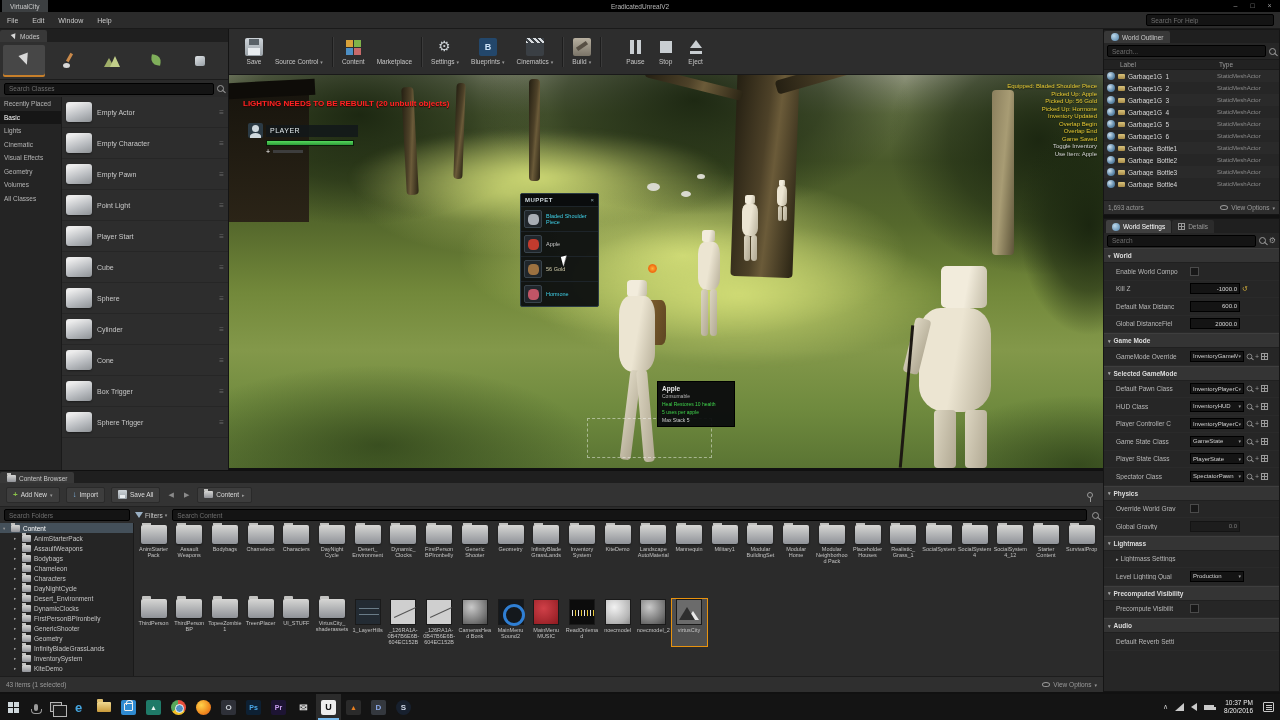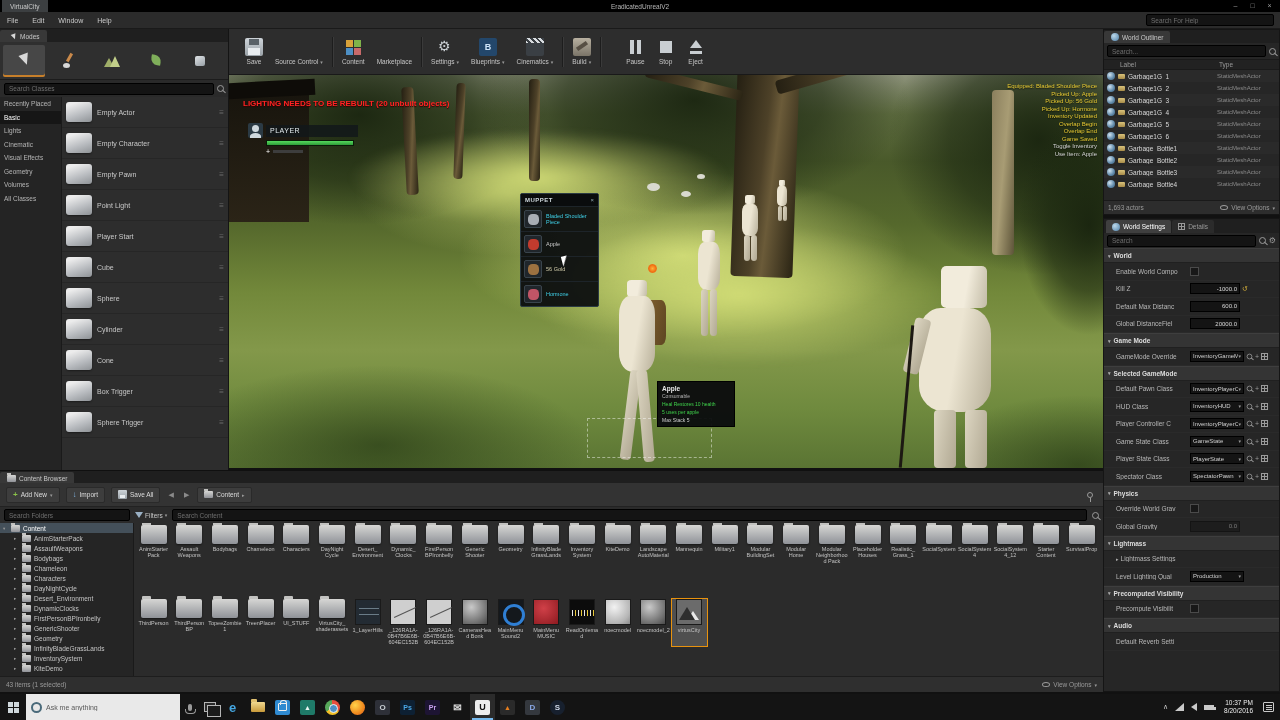--- a/index.html
+++ b/index.html
@@ -1164,24 +1164,20 @@
         <span>View Options</span>
         <span class="dd-car">▾</span>
       </span>
     </div>
   </div>
 
   <div id="taskbar">
     <div id="tk-start">
         <span class="winlogo"></span>
       </div>
-    <div id="tk-search">
-      <span class="cort"></span>
-      <input placeholder="Ask me anything" style="">
-    </div>
     <div class="tk-ico">
         <span class="mic"></span>
       </div>
     <div class="tk-ico">
         <span class="tview"></span>
       </div>
     <div id="tk-apps">
         <div class="tk-app">
           <span class="tile" style="color: rgb(69, 166, 224); font-size: 13px;">e</span>
         </div>

